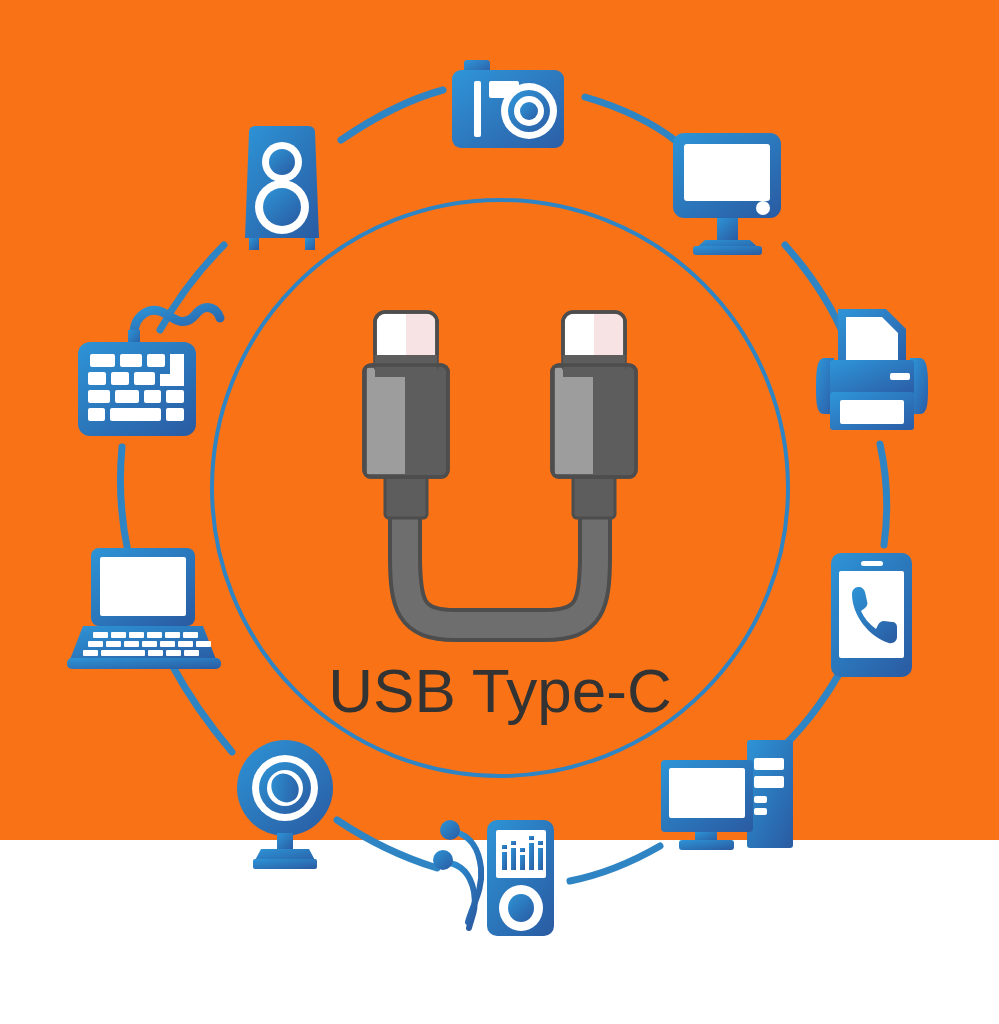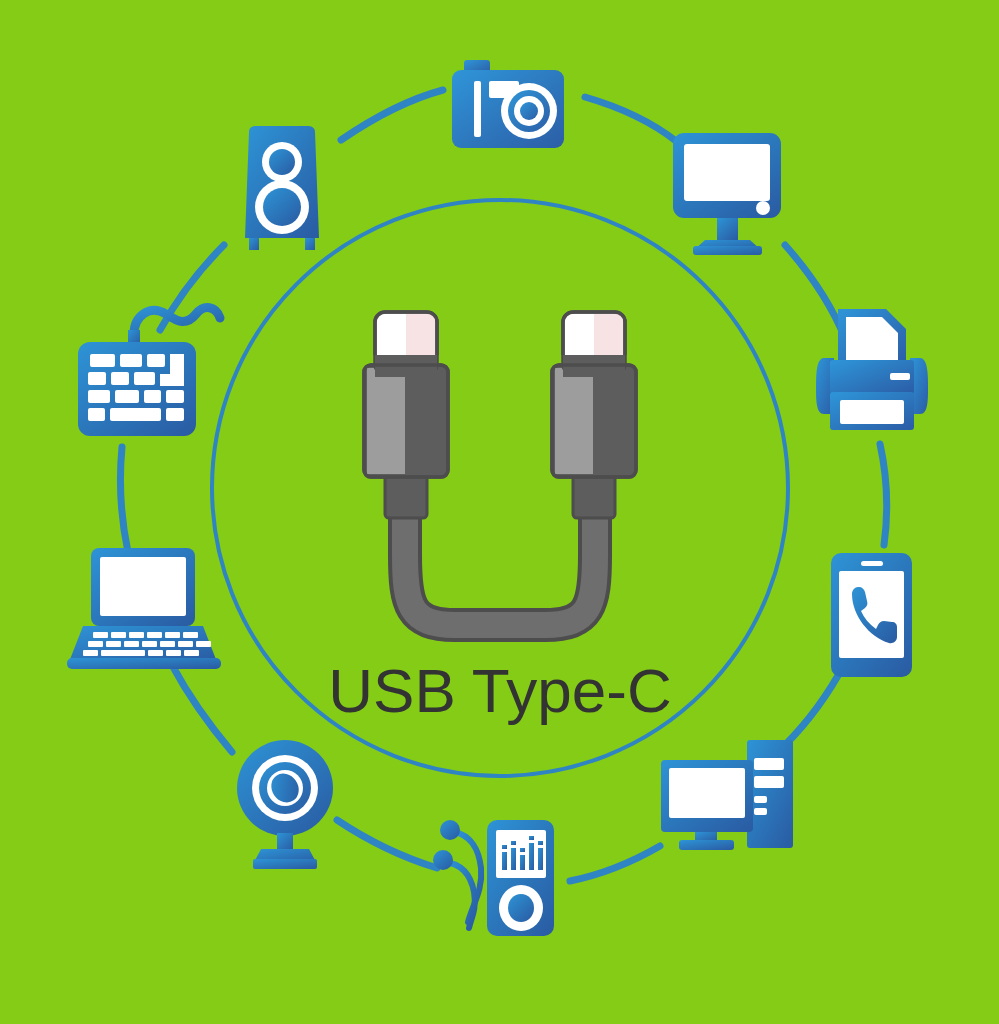--- a/index.html
+++ b/index.html
@@ -1,18 +1,18 @@
 <!DOCTYPE html>
 <html><head>
 <meta charset="utf-8">
 <style>
   html,body{margin:0;padding:0;background:#ffffff;}
   body{width:999px;height:1024px;overflow:hidden;
        font-family:"Liberation Sans","DejaVu Sans",sans-serif;}
-  #stage{position:relative;width:999px;height:1024px;background:#84cc16;}
+  #stage{position:relative;width:999px;height:840px;background:#f97316;}
   svg{display:block;}
 </style>
 </head>
 <body>
 
 <div id="stage">
 
   <svg width="999" height="1024" viewBox="0 0 999 1024">
 
     <defs>

